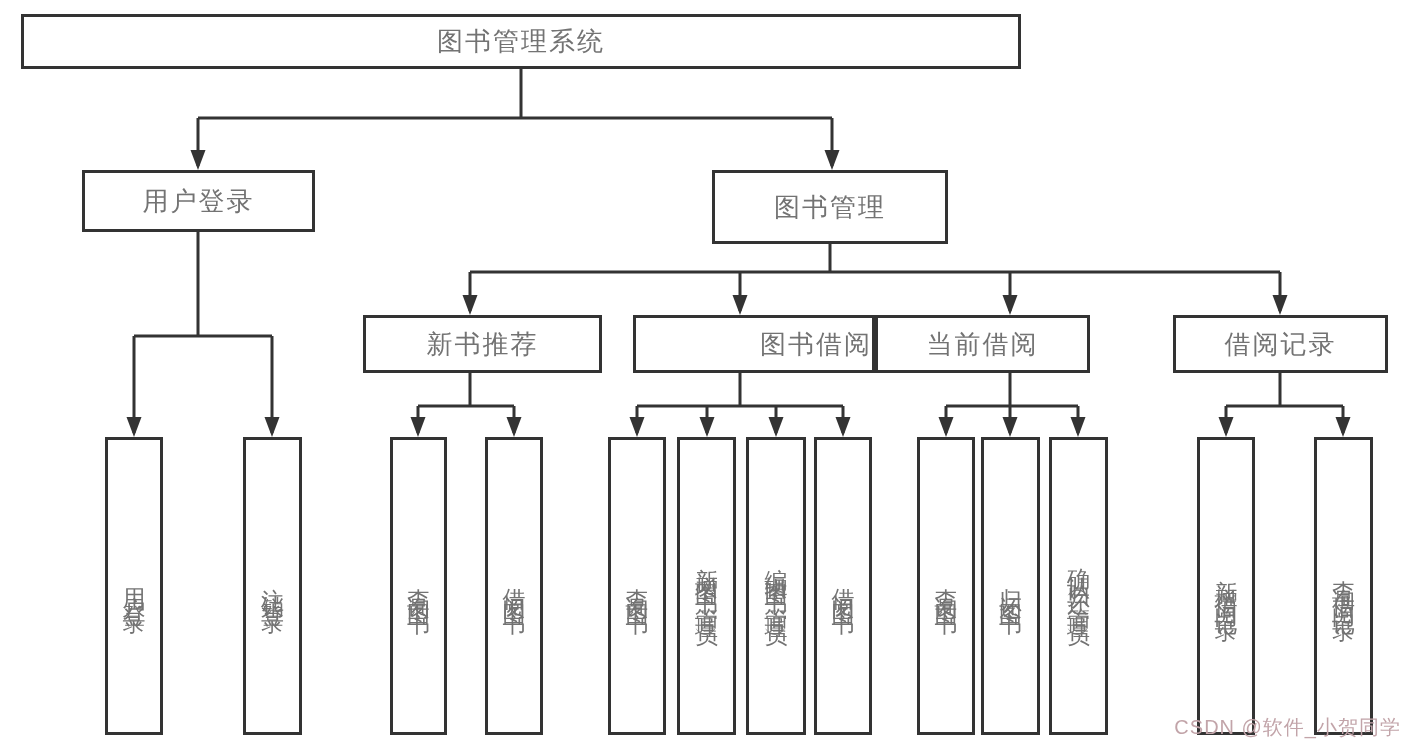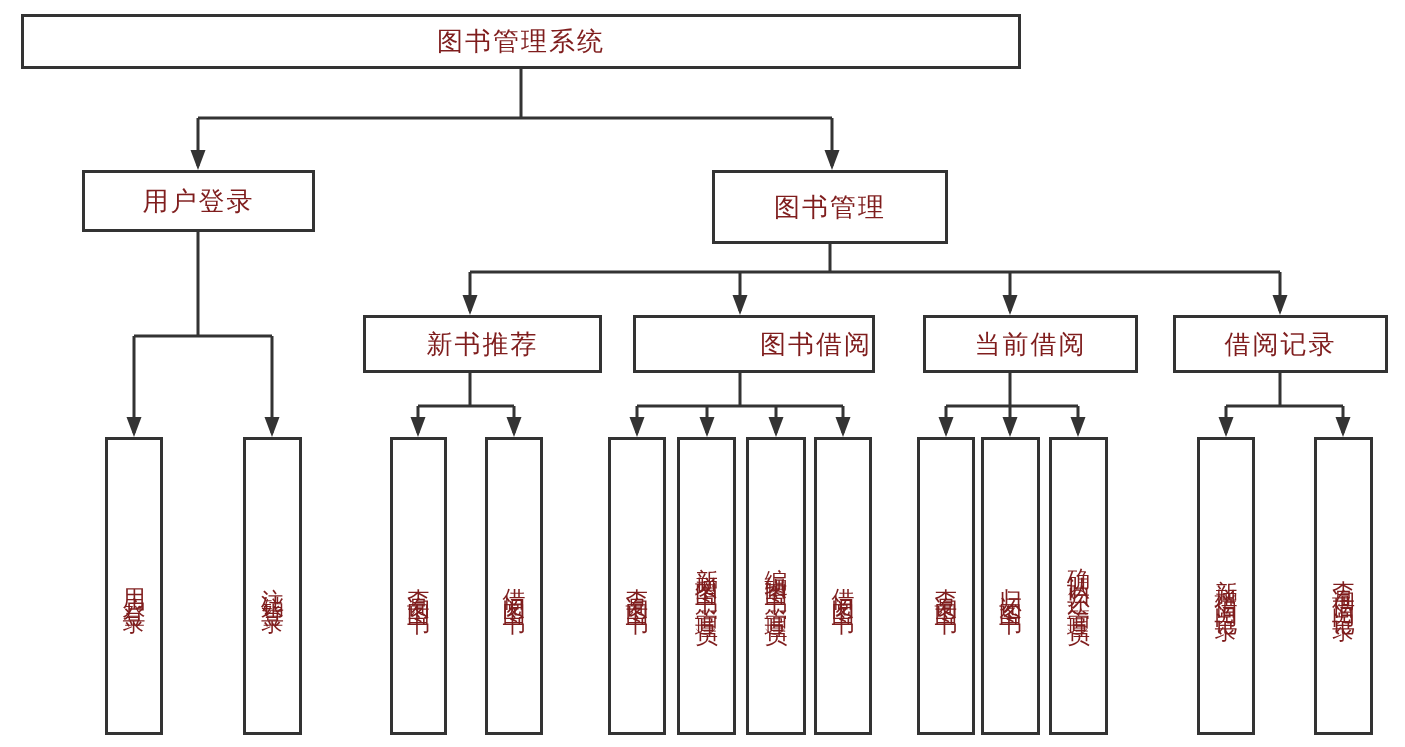--- a/index.html
+++ b/index.html
@@ -22,21 +22,21 @@
     height: 747px;
   }
   .node {
     position: absolute;
     box-sizing: border-box;
     border: 3px solid #333333;
     background: #ffffff;
     display: flex;
     align-items: center;
     justify-content: center;
-    color: #7f1d1d;
+    color: #737373;
   }
   .h-node {
     font-size: 26px;
     letter-spacing: 2px;
     white-space: nowrap;
   }
   .v-node {
     writing-mode: vertical-rl;
     text-orientation: mixed;
     font-size: 23px;
@@ -109,21 +109,21 @@
   <div class="node h-node" style="left:712px; top:170px; width:236px; height:74px;">
     <span>图书管理</span>
   </div>
 
   <div class="node h-node" style="left:363px; top:315px; width:239px; height:58px;">
     <span>新书推荐</span>
   </div>
   <div class="node h-node" style="left:633px; top:315px; width:242px; height:58px;justify-content:flex-end;">
     <span>图书借阅</span>
   </div>
-  <div class="node h-node" style="left:923px; top:315px; width:215px; height:58px;">
+  <div class="node h-node" style="left:875px; top:315px; width:215px; height:58px;">
     <span>当前借阅</span>
   </div>
   <div class="node h-node" style="left:1173px; top:315px; width:215px; height:58px;">
     <span>借阅记录</span>
   </div>
 
   <div class="node v-node" style="left:105px; top:437px; width:58px; height:298px;">
     <span>用户登录</span>
   </div>
   <div class="node v-node" style="left:243px; top:437px; width:59px; height:298px;">
@@ -160,14 +160,15 @@
     <span>确认归还（管理员）</span>
   </div>
 
   <div class="node v-node" style="left:1197px; top:437px; width:58px; height:298px;">
     <span>新增借阅记录</span>
   </div>
   <div class="node v-node" style="left:1314px; top:437px; width:59px; height:298px;">
     <span>查询借阅记录</span>
   </div>
 
+  <div class="watermark">CSDN @软件_小贺同学</div>
 
 </div>
 
 </body></html>

